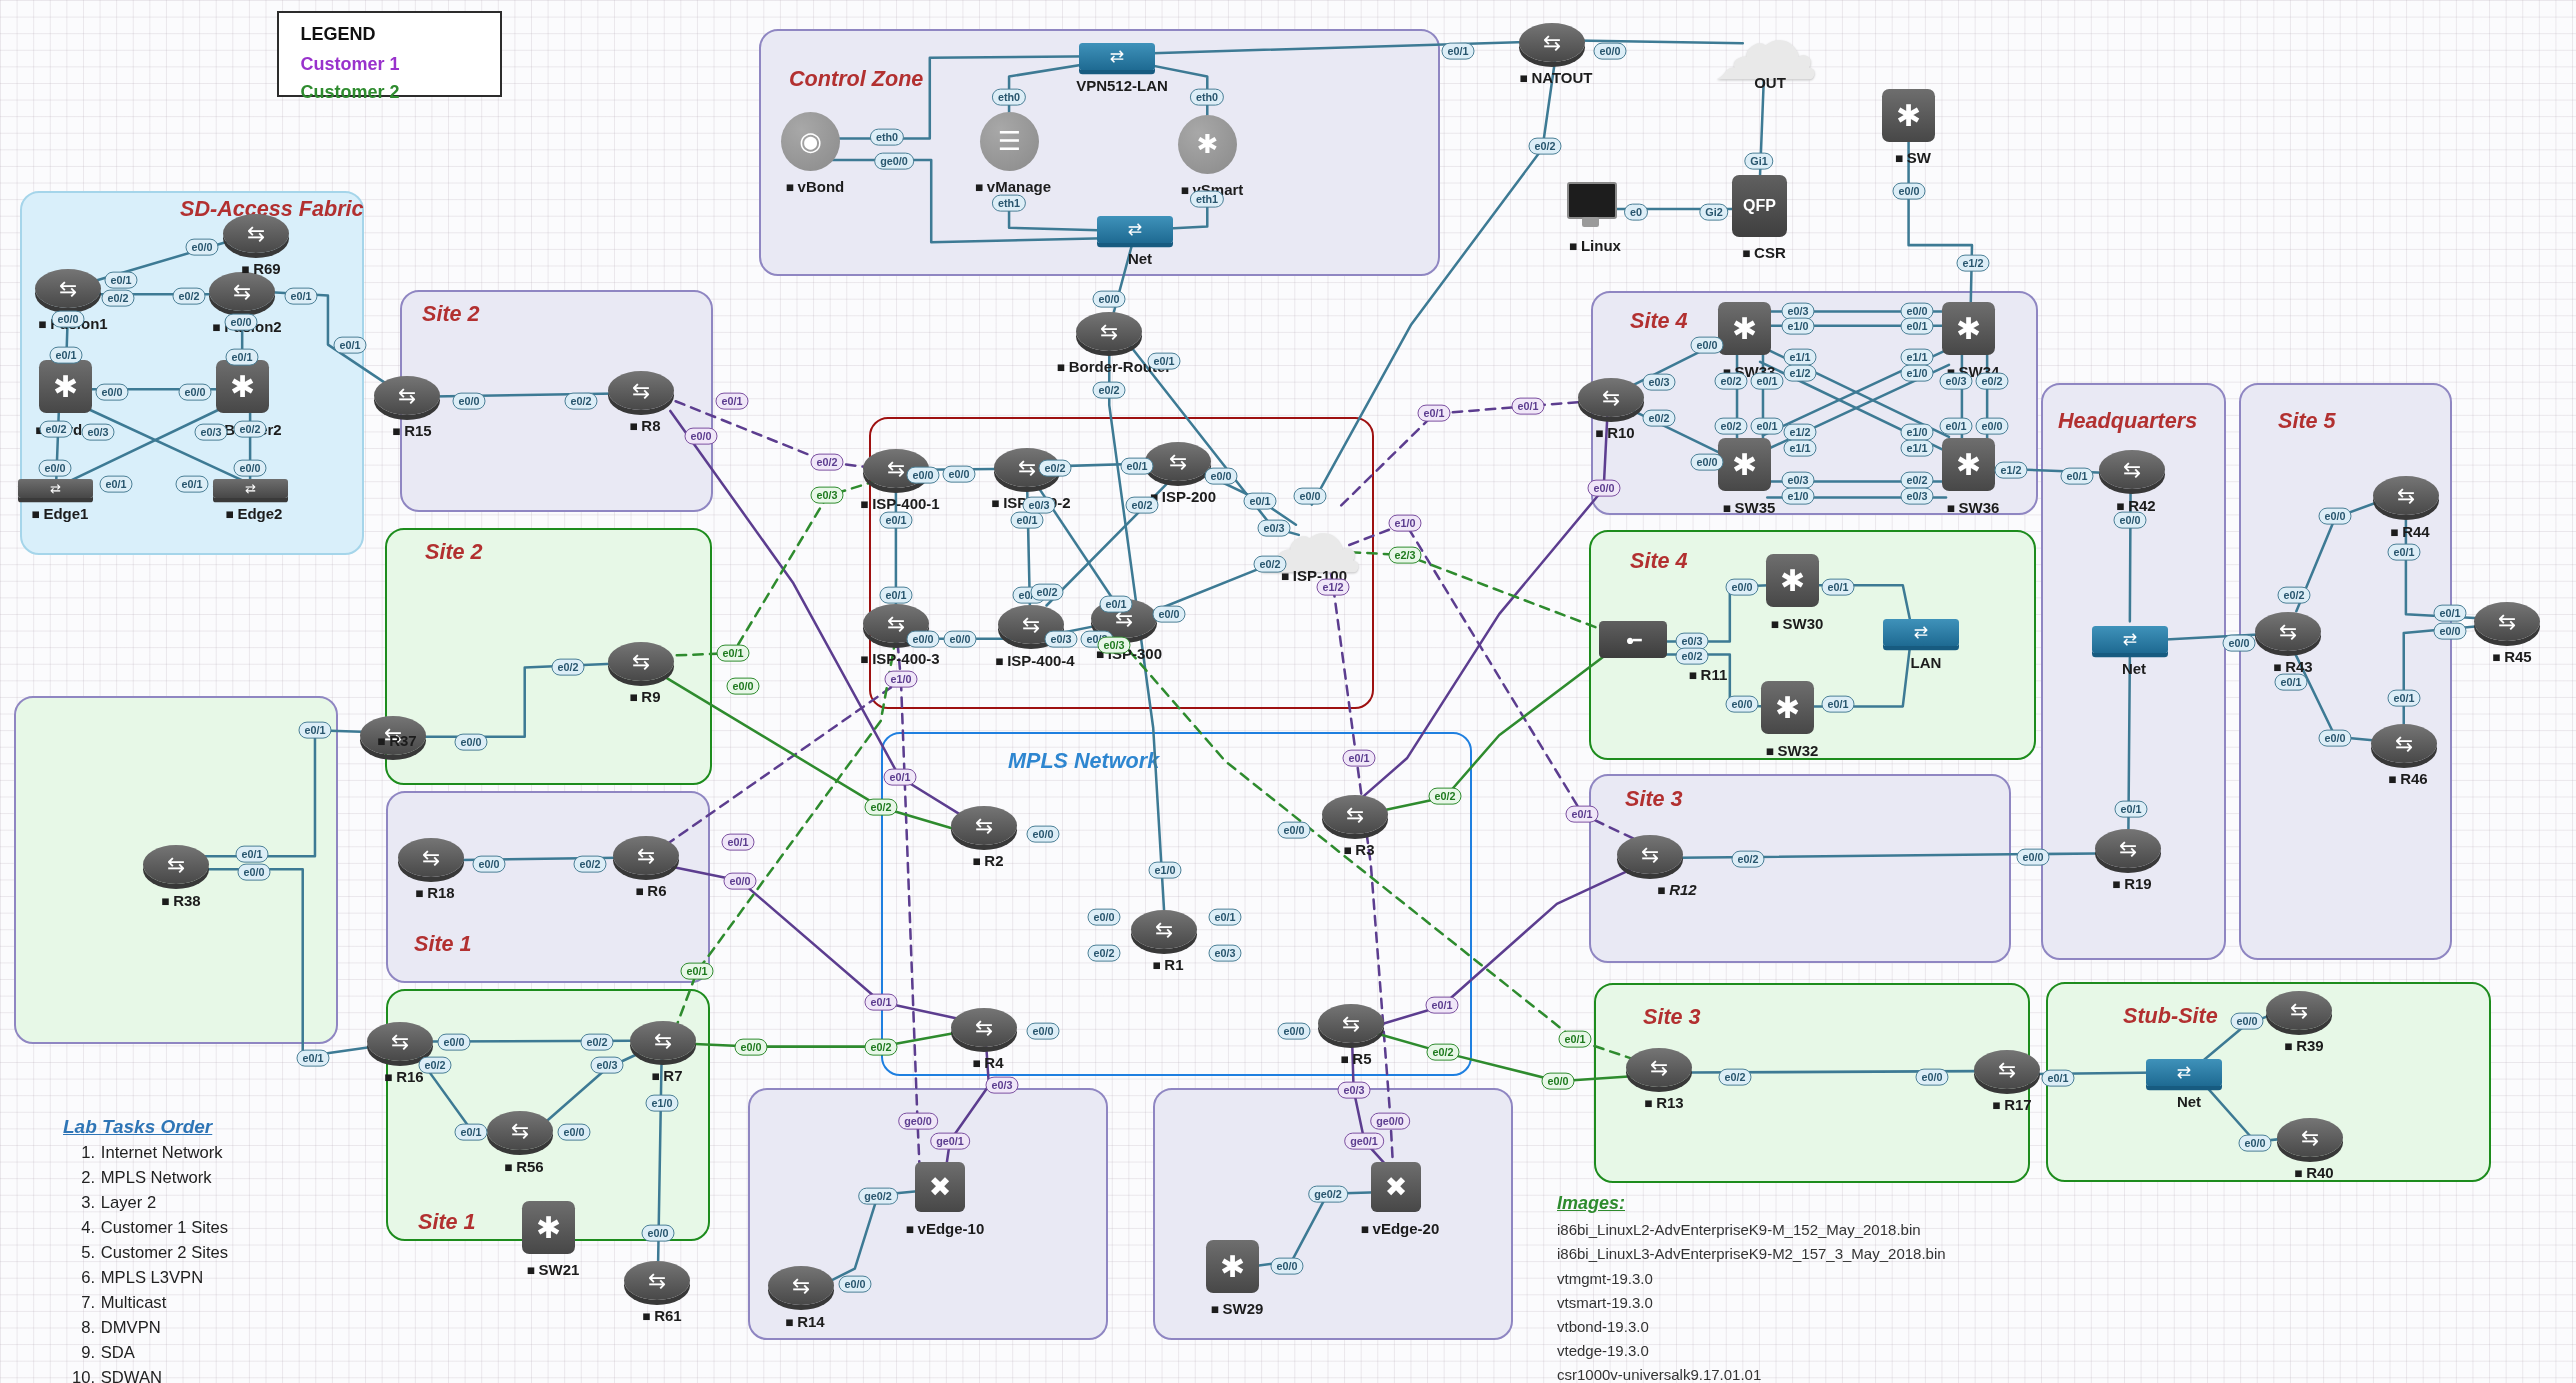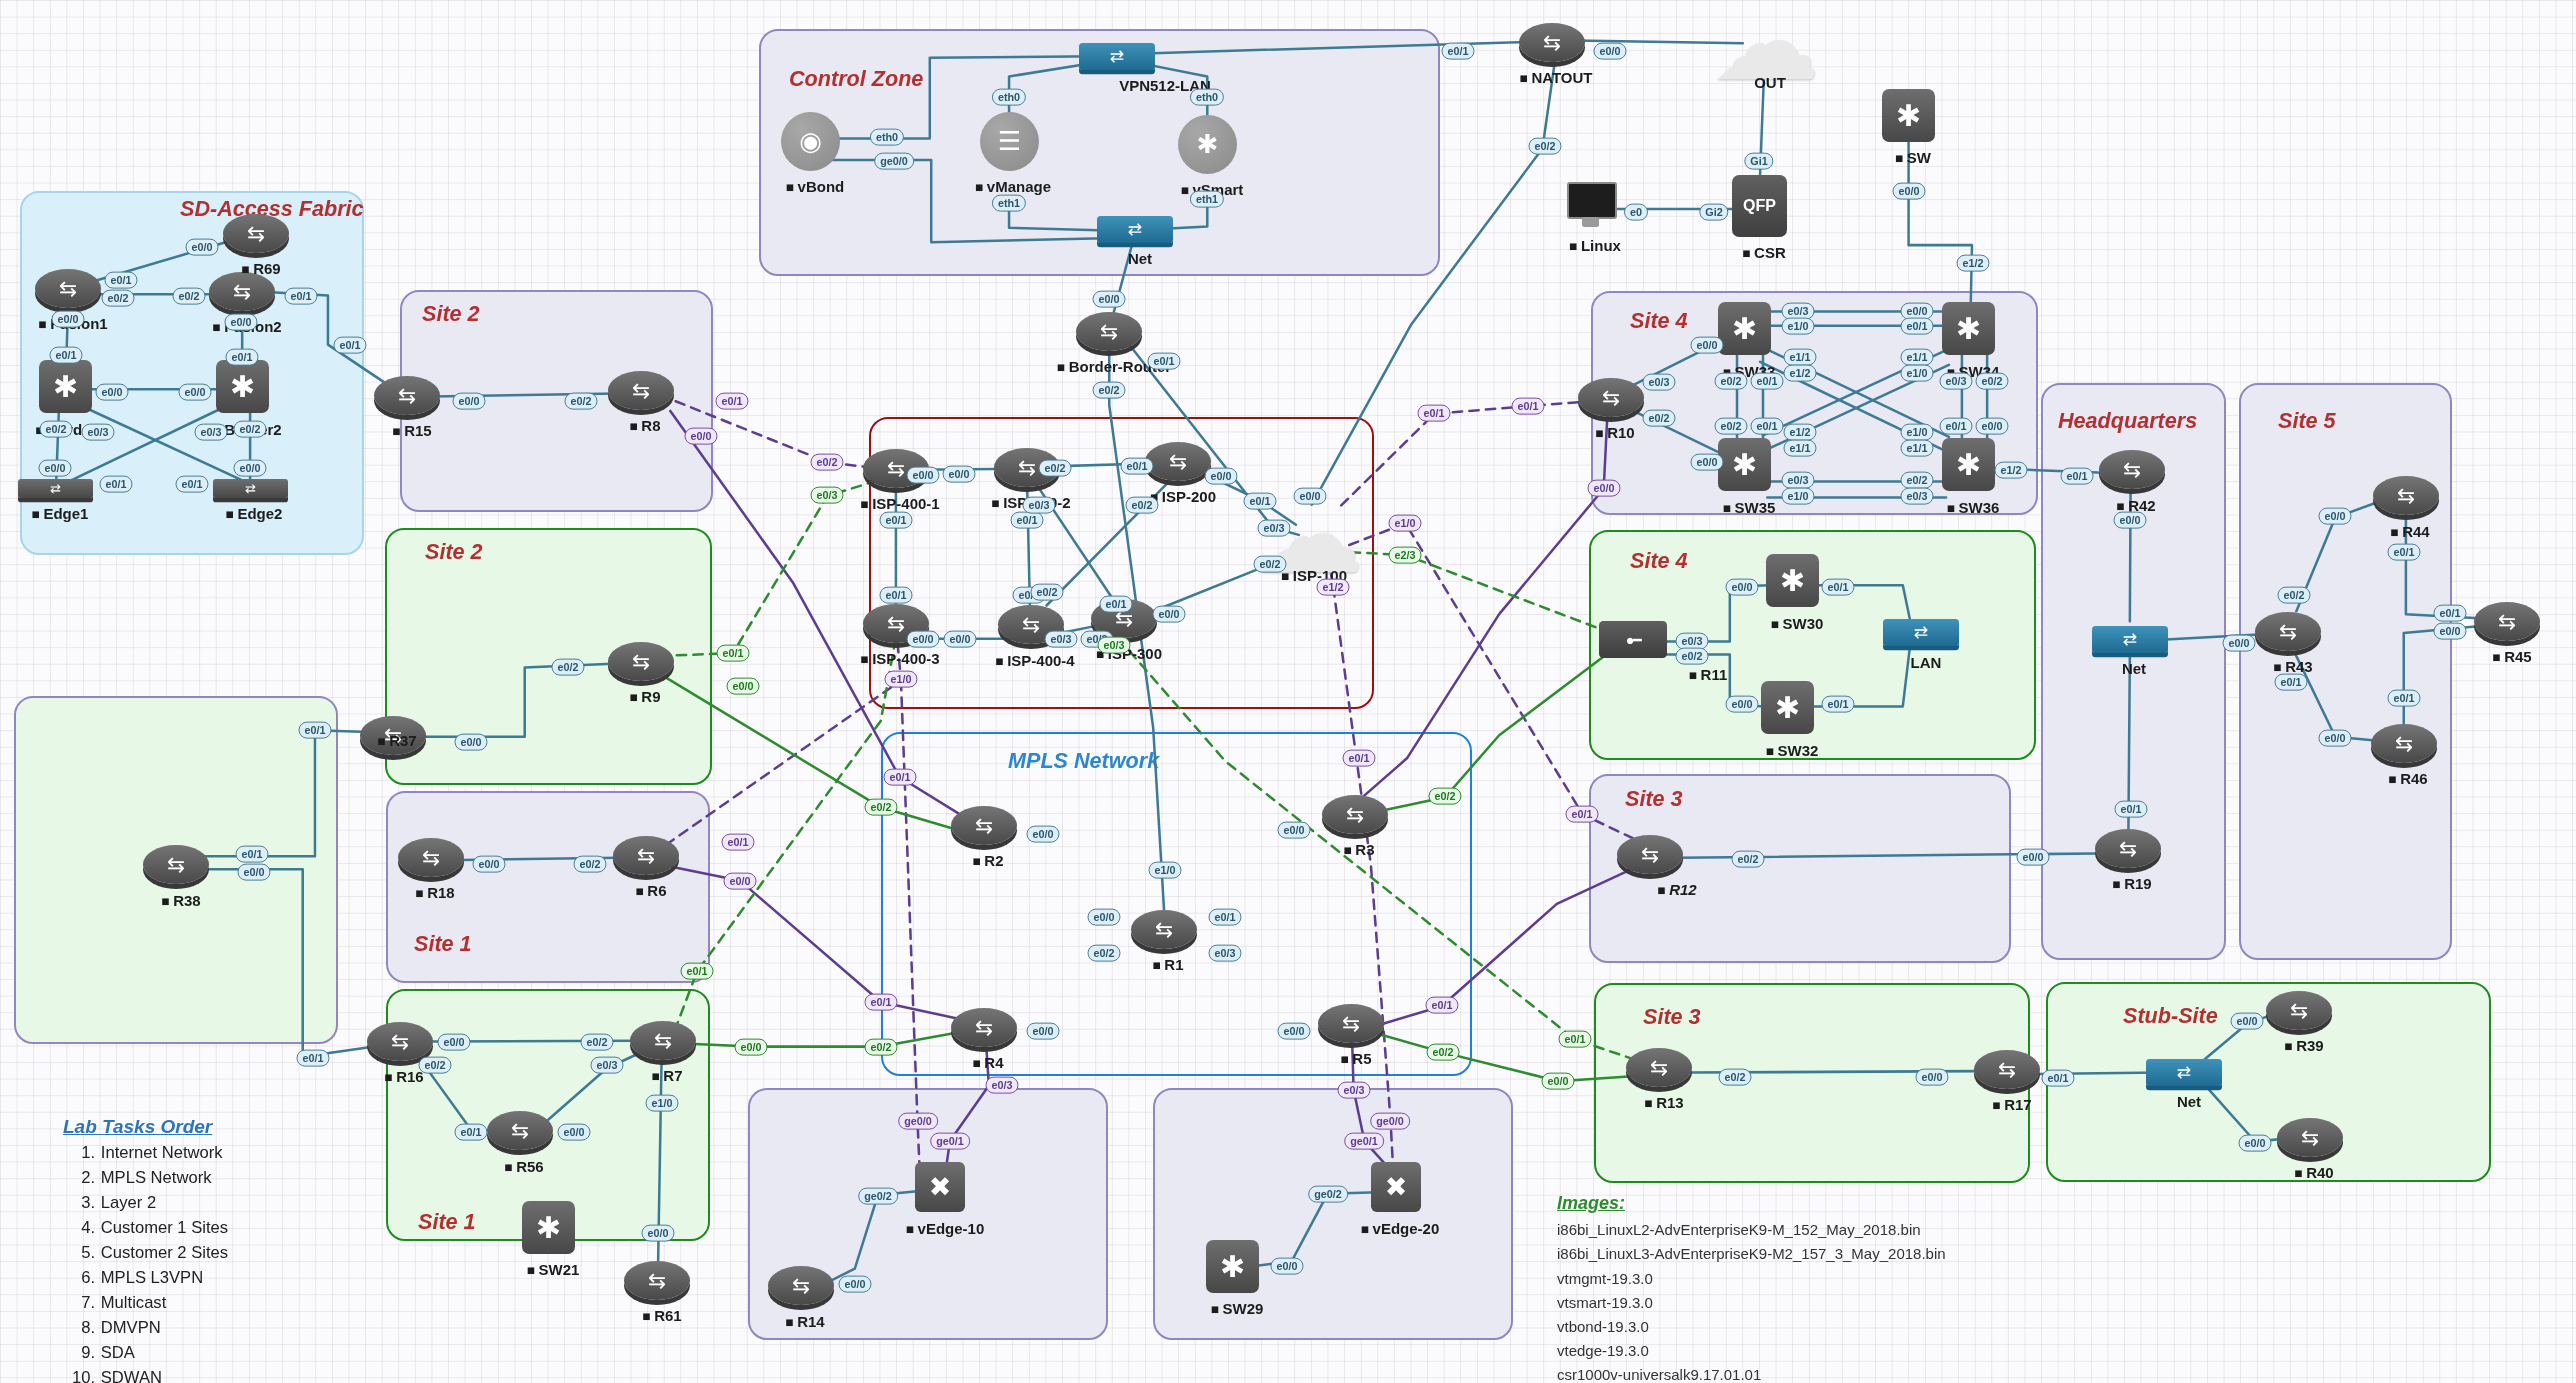--- a/index.html
+++ b/index.html
@@ -68,20 +68,25 @@
   #labtasks .t{font-size:19px;font-weight:bold;font-style:italic;text-decoration:underline;color:#2e75b6;}
   #labtasks .l{font-size:16.6px;color:#222;margin-top:5px;}
   #labtasks .num{display:inline-block;width:32px;text-align:right;margin-right:5.8px;}
   #images .t{font-size:18px;font-weight:bold;font-style:italic;text-decoration:underline;color:#2e8b2e;}
   #images .l{font-size:15px;color:#333;margin-top:7.2px;}
 </style>
 </head>
 <body>
 
 <div id="canvas">
+  <div class="txt" id="legend" style="left:277px;top:10.8px;width:225px;height:86px;">
+    <div class="t">LEGEND</div>
+    <div class="c1" style="color: rgb(153, 50, 204);">Customer 1</div>
+    <div class="c2" style="color: rgb(46, 139, 46);">Customer 2</div>
+  </div>
   <div class="txt" id="labtasks" style="left:63px;top:1116px;">
     <div class="t">Lab Tasks Order</div>
   <div class="l"><span class="num">1.</span><span>Internet Network</span></div>
       <div class="l"><span class="num">2.</span><span>MPLS Network</span></div>
       <div class="l"><span class="num">3.</span><span>Layer 2</span></div>
       <div class="l"><span class="num">4.</span><span>Customer 1 Sites</span></div>
       <div class="l"><span class="num">5.</span><span>Customer 2 Sites</span></div>
       <div class="l"><span class="num">6.</span><span>MPLS L3VPN</span></div>
       <div class="l"><span class="num">7.</span><span>Multicast</span></div>
       <div class="l"><span class="num">8.</span><span>DMVPN</span></div>
@@ -253,21 +258,21 @@
       <span class="glyph">⇄</span>
     </div>
     <div class="nlabel" style="left: 60px; top: 505px;"><span class="sq">■</span><span>Edge1</span></div>
     <div class="node nt-fsw" style="left: 213px; top: 479px; width: 75px; height: 19px;">
       <span class="glyph">⇄</span>
     </div>
     <div class="nlabel" style="left: 254px; top: 505px;"><span class="sq">■</span><span>Edge2</span></div>
     <div class="node nt-bsw" style="left: 1079px; top: 43px; width: 76px; height: 27px;">
       <span class="glyph">⇄</span>
     </div>
-    <div class="nlabel" style="left: 1122px; top: 77px; margin-left: 43px;"><span>VPN512-LAN</span></div>
+    <div class="nlabel" style="left: 1122px; top: 77px;"><span>VPN512-LAN</span></div>
     <div class="node nt-circ" style="left: 781px; top: 112px; width: 59px; height: 59px;">
       <span class="glyph">◉</span>
     </div>
     <div class="nlabel" style="left: 815px; top: 178px;"><span class="sq">■</span><span>vBond</span></div>
     <div class="node nt-circ" style="left: 980px; top: 112px; width: 59px; height: 59px;">
       <span class="glyph">☰</span>
     </div>
     <div class="nlabel" style="left: 1013px; top: 178px;"><span class="sq">■</span><span>vManage</span></div>
     <div class="node nt-circ" style="left: 1178px; top: 115px; width: 59px; height: 59px;">
       <span class="glyph">✱</span>

